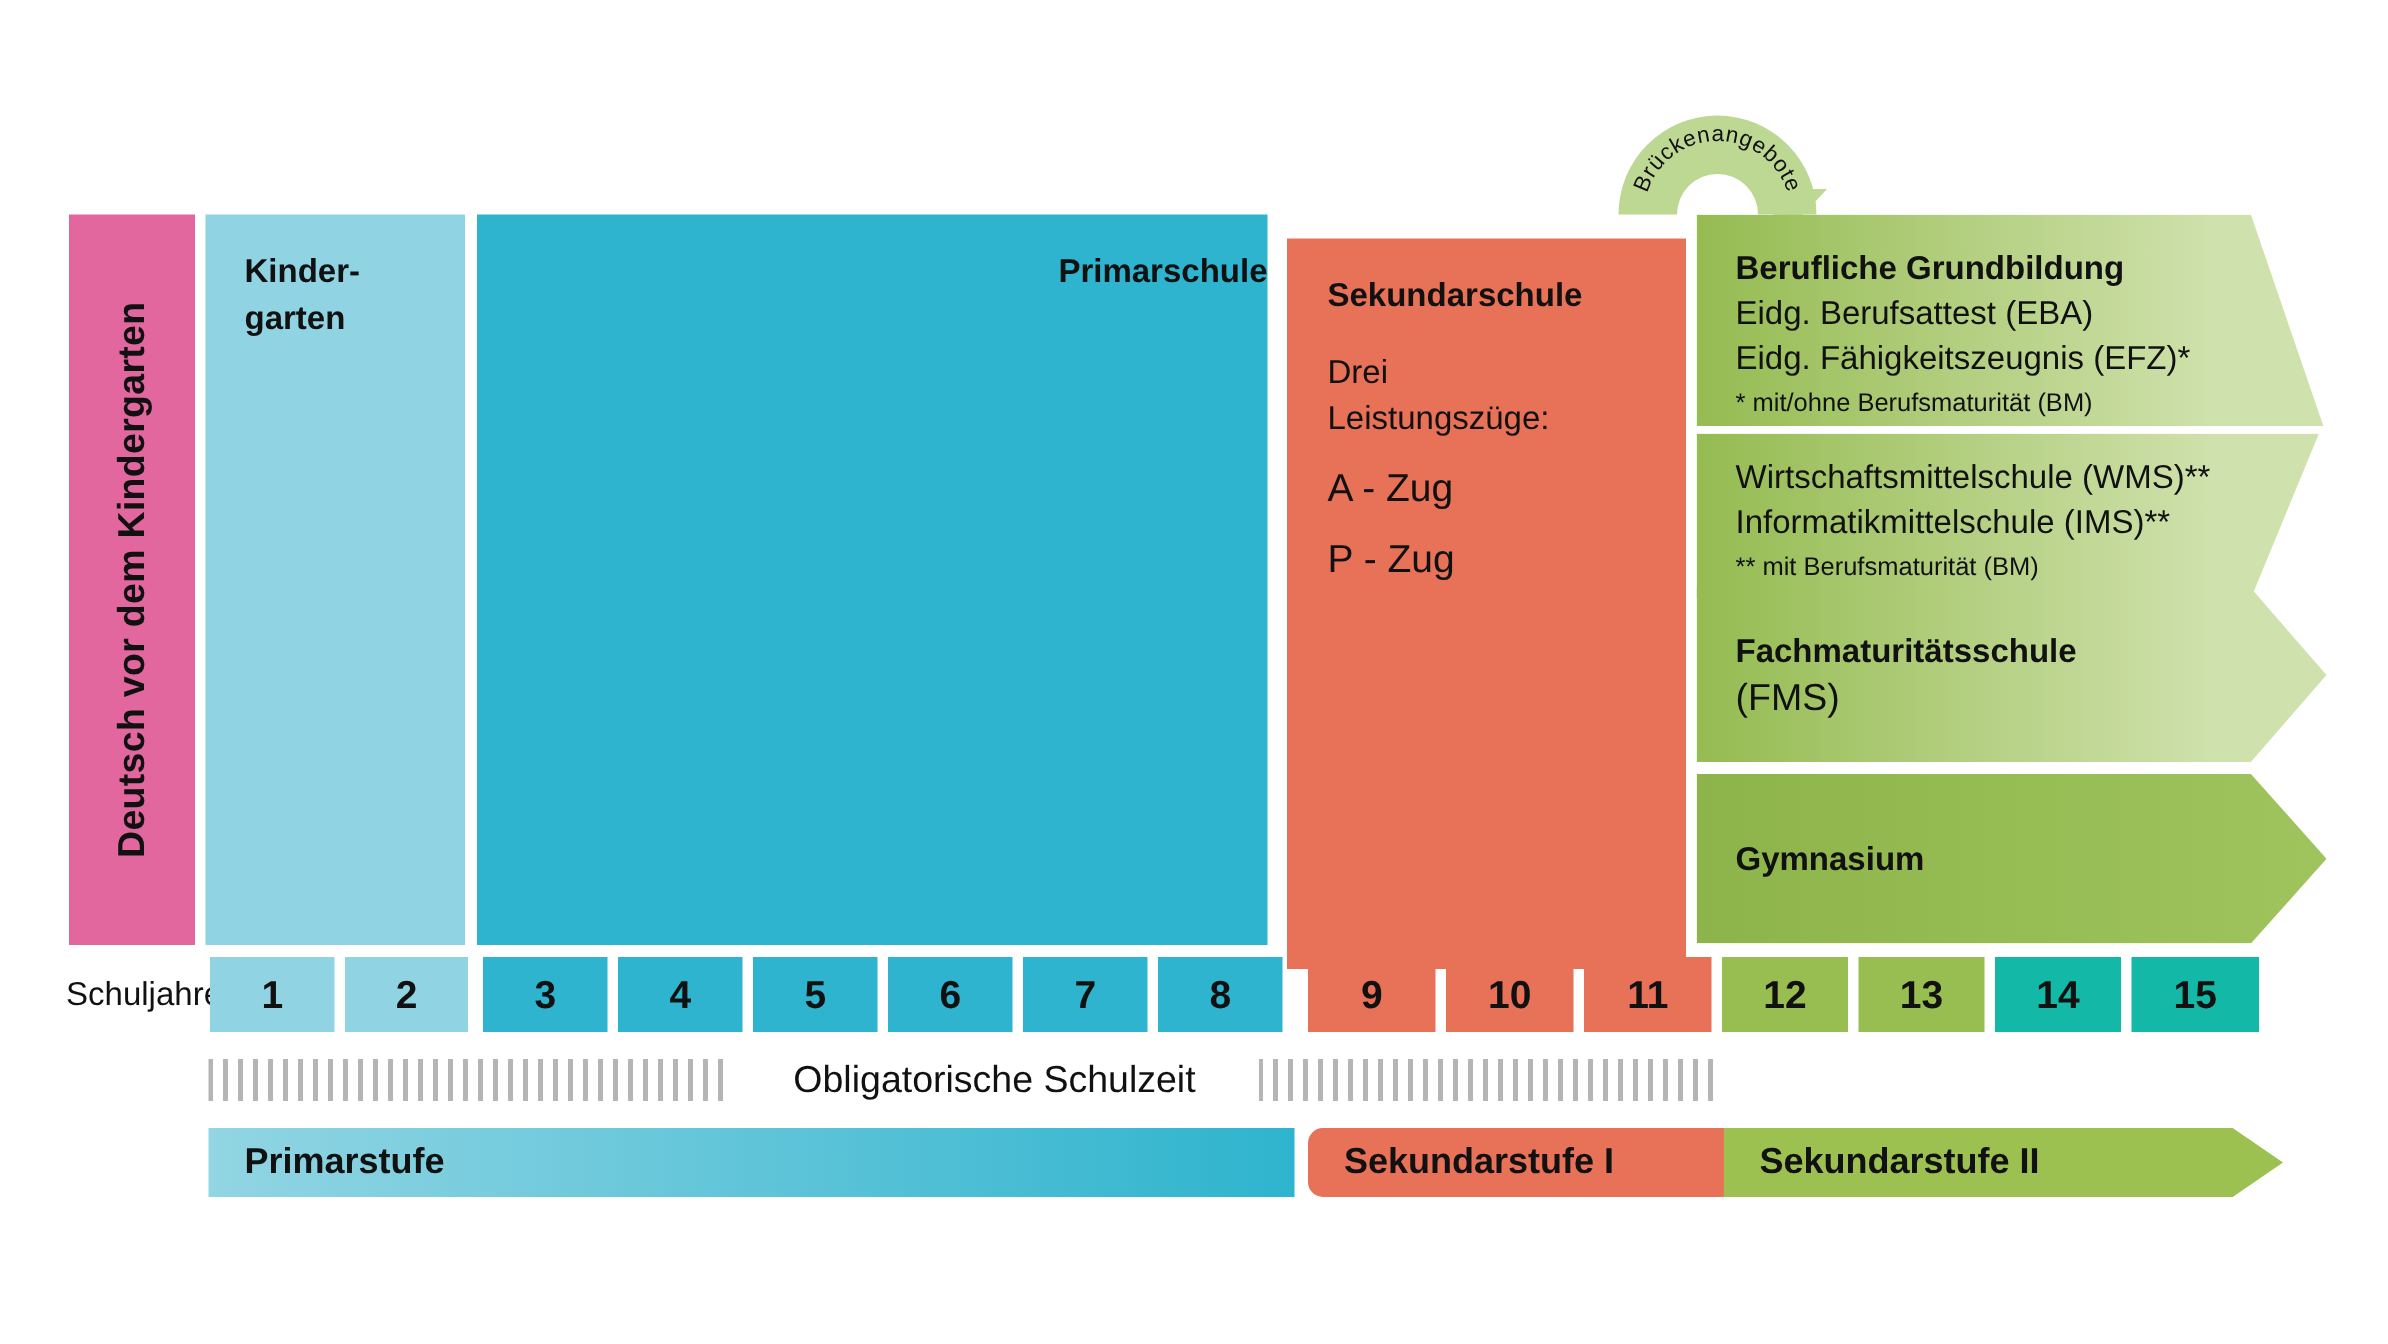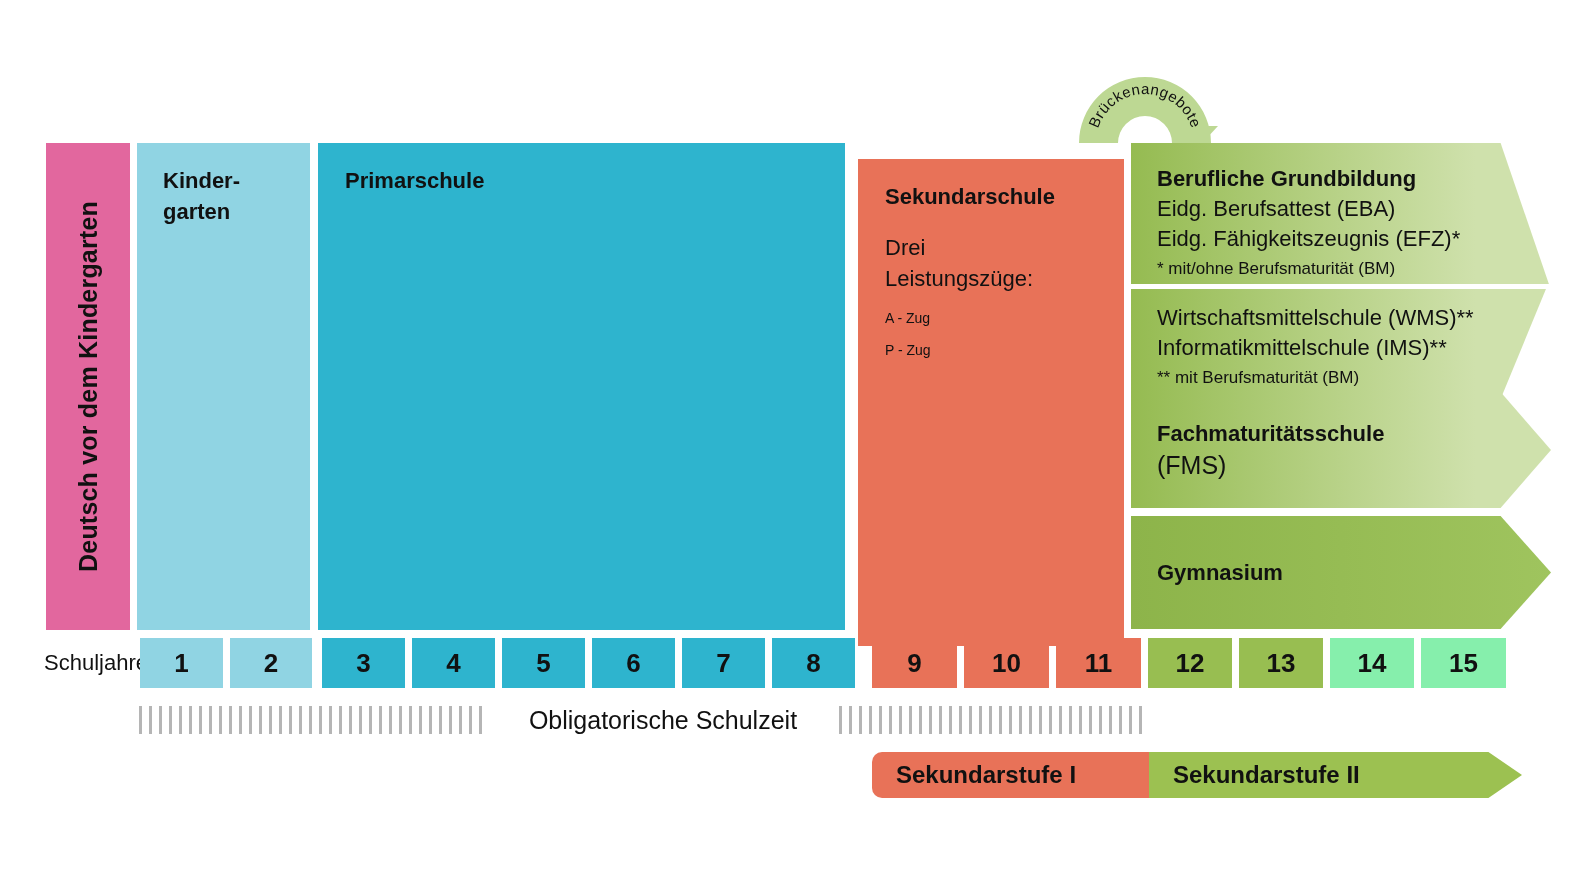--- a/index.html
+++ b/index.html
@@ -5,25 +5,25 @@
   * { margin:0; padding:0; box-sizing:border-box; }
   html,body { background:#fff; }
   body { font-family:"Liberation Sans", sans-serif; }
   .canvas { position:relative; width:1592px; height:896px; background:#fff; overflow:hidden; }
 
   
   .col { position:absolute; top:143px; height:487px; }
   .col-dvk { left:46px; width:84px; background:#e2679e; display:flex; align-items:center; justify-content:center; }
   .dvk-text { writing-mode:vertical-rl; transform:rotate(180deg); font-weight:bold; font-size:25px; color:#111; letter-spacing:.2px; white-space:nowrap; }
   .col-kg  { left:137px; width:173px; background:#90d4e3; padding:22px 0 0 26px; }
-  .col-pri { left:318px; width:527px; background:#2eb4ce; padding:22px 0 0 27px; }
+  .col-pri { left:318px; width:527px; background:#2eb4ce; padding:22px 0 0 27px;text-align:right; }
   .col-sek { left:858px; width:266px; background:#e87258; padding:22px 0 0 27px;margin-top:16px; }
   .block-title { font-weight:bold; font-size:22px; color:#111; line-height:31px; }
   .sek-sub { margin-top:20px; font-size:22px; line-height:31px; color:#111; }
-  .zug { margin-top:16px; font-size:14px; color:#111; }
+  .zug { margin-top:16px; font-size:26px; color:#111; }
 
   
   .pathway { position:absolute; left:1131px; width:420px; padding:0 0 0 26px; color:#111; }
   .grad { background:linear-gradient(90deg,#95bb51 0%,#cfe1ac 82%); }
   .pw-b1 { top:143px; height:141px; clip-path:polygon(0 0, 88% 0, 99.5% 100%, 0 100%); padding-top:20px; }
   .pw-b2 { top:289px; height:110px;  clip-path:polygon(0 0, 98.8% 0, 88% 100%, 0 100%); padding-top:14px; }
   .pw-fms { top:392px; height:116px; clip-path:polygon(0 0, 88% 0, 100% 50%, 88% 100%, 0 100%); padding-top:26px; }
   .pw-gym { top:516px; height:113px; clip-path:polygon(0 0, 88% 0, 100% 50%, 88% 100%, 0 100%);
             background:linear-gradient(90deg,#8db44a,#9fc45e); display:flex; align-items:center; }
   .pw-line { font-size:22px; line-height:30px; }
@@ -32,21 +32,21 @@
 
   
   .bridge { position:absolute; left:1056px; top:58px; width:184px; height:96px; }
 
   
   .yr { position:absolute; top:638px; height:50px; display:flex; align-items:center; justify-content:center; font-weight:bold; font-size:26px; color:#111; }
   .y-kg  { background:#90d4e3; }
   .y-pri { background:#2eb4ce; }
   .y-sek { background:#e87258; }
   .y-gd  { background:#98be51; }
-  .y-gl  { background:#86efac; }
+  .y-gl  { background:#14b8a6; }
   .schuljahre { position:absolute; top:638px; left:0; width:132px; height:50px; display:flex; align-items:center; justify-content:flex-end; font-size:22px; color:#111;margin-left:16px; }
 
   
   .ticks { position:absolute; top:706px; height:28px; background:repeating-linear-gradient(90deg,#b5b5b5 0 3px,transparent 3px 10px); }
   .ticks-left  { left:139px; width:348px; }
   .ticks-right { left:839px; width:303px; }
   .oblig { position:absolute; top:704px; left:487px; width:352px; height:32px; display:flex; align-items:center; justify-content:center; font-size:25px; color:#111; }
 
   
   .stage { position:absolute; top:752px; height:46px; display:flex; align-items:center; font-weight:bold; font-size:24px; color:#111; padding-left:24px; }
@@ -128,20 +128,23 @@
   <div class="yr y-sek" style="left:1056px;width:85px;">11</div>
   <div class="yr y-gd" style="left:1148px;width:84px;">12</div>
   <div class="yr y-gd" style="left:1239px;width:84px;">13</div>
   <div class="yr y-gl" style="left:1330px;width:84px;">14</div>
   <div class="yr y-gl" style="left:1421px;width:85px;">15</div>
 
   <div class="ticks ticks-left"></div>
   <div class="oblig">Obligatorische Schulzeit</div>
   <div class="ticks ticks-right"></div>
 
+  <div class="stage stage-primar">
+    <span>Primarstufe</span>
+  </div>
   <div class="stage stage-sek1">
     <span>Sekundarstufe I</span>
   </div>
   <div class="stage stage-sek2">
     <span>Sekundarstufe II</span>
   </div>
 
 </div>
 
 </body></html>

